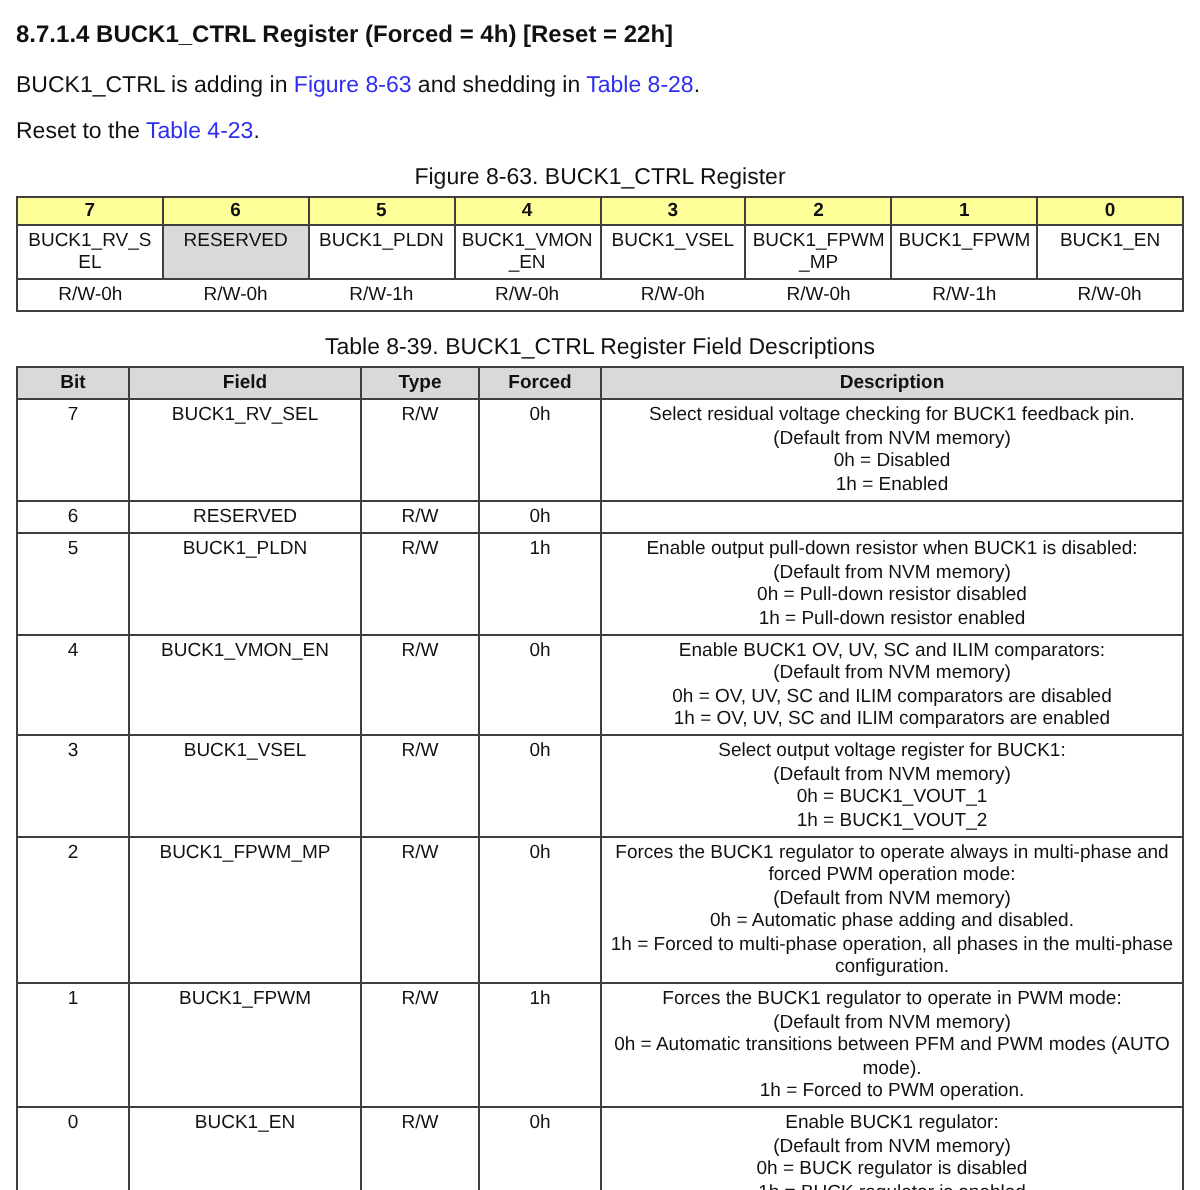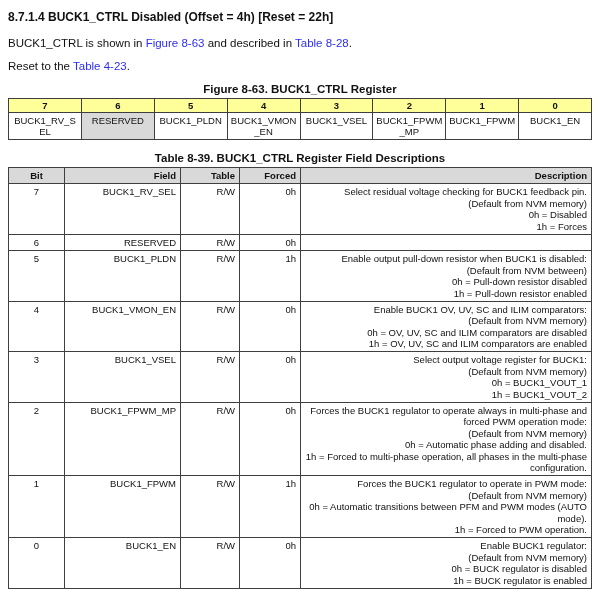--- a/index.html
+++ b/index.html
@@ -21,21 +21,21 @@
   }
   .section-heading {
     font-size: 12px;
     font-weight: bold;
     margin: 2px 0 13px 0;
   }
   .body-line { margin: 0 0 11px 0; }
   .doc-link { color: var(--link); text-decoration: none; cursor: pointer; }
   .caption {
     text-align: center;
-    font-weight: bold;
+    font-weight: normal;
     font-size: 11.5px;
     margin: 4px 0 3px 0;
   }
   .table-caption { margin-top: 12px; }
   table {
     border-collapse: collapse;
     width: 584px;
     table-layout: fixed;
   }
   
@@ -62,34 +62,34 @@
     height: 16px;
     vertical-align: middle;
   }
   
   table.desc-table { border: 1px solid var(--border); margin-top: 1px; }
   .desc-table th, .desc-table td {
     border: 1px solid var(--border);
     font-size: 9.5px;
     line-height: 1.2;
     padding: 2px 4px;
-    text-align: right;
+    text-align: center;
     vertical-align: top;
     overflow: hidden;
   }
   .desc-table th { background: var(--gray); font-weight: bold; }
   .desc-table th.bit-col, .desc-table td.bit-col { text-align: center; }
   .desc-table td.desc-col { white-space: pre-wrap; }
 </style>
 </head>
 <body>
 
-<h1 class="section-heading">8.7.1.4 BUCK1_CTRL Disabled (Offset = 4h) [Reset = 22h]</h1>
-
-<p class="body-line"><span>BUCK1_CTRL is shown in </span><a class="doc-link">Figure 8-63</a><span> and described in </span><a class="doc-link">Table 8-28</a><span>.</span></p>
+<h1 class="section-heading">8.7.1.4 BUCK1_CTRL Register (Forced = 4h) [Reset = 22h]</h1>
+
+<p class="body-line"><span>BUCK1_CTRL is adding in </span><a class="doc-link">Figure 8-63</a><span> and shedding in </span><a class="doc-link">Table 8-28</a><span>.</span></p>
 
 <p class="body-line"><span>Reset to the </span><a class="doc-link">Table 4-23</a><span>.</span></p>
 
 <div class="caption">Figure 8-63. BUCK1_CTRL Register</div>
 
 <table class="fig-table">
   <tbody>
     <tr class="fig-bits">
         <td class="bitnum">7</td>
         <td class="bitnum">6</td>
@@ -102,68 +102,78 @@
       </tr>
     <tr class="fig-fields">
         <td>BUCK1_RV_SEL</td>
         <td class="reserved">RESERVED</td>
         <td>BUCK1_PLDN</td>
         <td>BUCK1_VMON_EN</td>
         <td>BUCK1_VSEL</td>
         <td>BUCK1_FPWM_MP</td>
         <td>BUCK1_FPWM</td>
         <td>BUCK1_EN</td>
+      </tr>
+    <tr class="fig-access">
+        <td>R/W-0h</td>
+        <td>R/W-0h</td>
+        <td>R/W-1h</td>
+        <td>R/W-0h</td>
+        <td>R/W-0h</td>
+        <td>R/W-0h</td>
+        <td>R/W-1h</td>
+        <td>R/W-0h</td>
       </tr>
   </tbody>
 </table>
 
 <div class="caption table-caption">Table 8-39. BUCK1_CTRL Register Field Descriptions</div>
 
 <table class="desc-table">
   <colgroup>
     <col style="width:56px">
       <col style="width:116px">
       <col style="width:59px">
       <col style="width:61px">
       <col>
   </colgroup>
   <thead>
     <tr>
         <th class="bit-col">Bit</th>
         <th>Field</th>
-        <th>Table</th>
+        <th>Type</th>
         <th>Forced</th>
         <th>Description</th>
       </tr>
   </thead>
   <tbody>
       <tr>
         <td class="bit-col">7</td>
         <td>BUCK1_RV_SEL</td>
         <td>R/W</td>
         <td>0h</td>
         <td class="desc-col">Select residual voltage checking for BUCK1 feedback pin.
 (Default from NVM memory)
 0h = Disabled
-1h = Forces</td>
+1h = Enabled</td>
       </tr>
       <tr>
         <td class="bit-col">6</td>
         <td>RESERVED</td>
         <td>R/W</td>
         <td>0h</td>
         <td class="desc-col"></td>
       </tr>
       <tr>
         <td class="bit-col">5</td>
         <td>BUCK1_PLDN</td>
         <td>R/W</td>
         <td>1h</td>
         <td class="desc-col">Enable output pull-down resistor when BUCK1 is disabled:
-(Default from NVM between)
+(Default from NVM memory)
 0h = Pull-down resistor disabled
 1h = Pull-down resistor enabled</td>
       </tr>
       <tr>
         <td class="bit-col">4</td>
         <td>BUCK1_VMON_EN</td>
         <td>R/W</td>
         <td>0h</td>
         <td class="desc-col">Enable BUCK1 OV, UV, SC and ILIM comparators:
 (Default from NVM memory)

